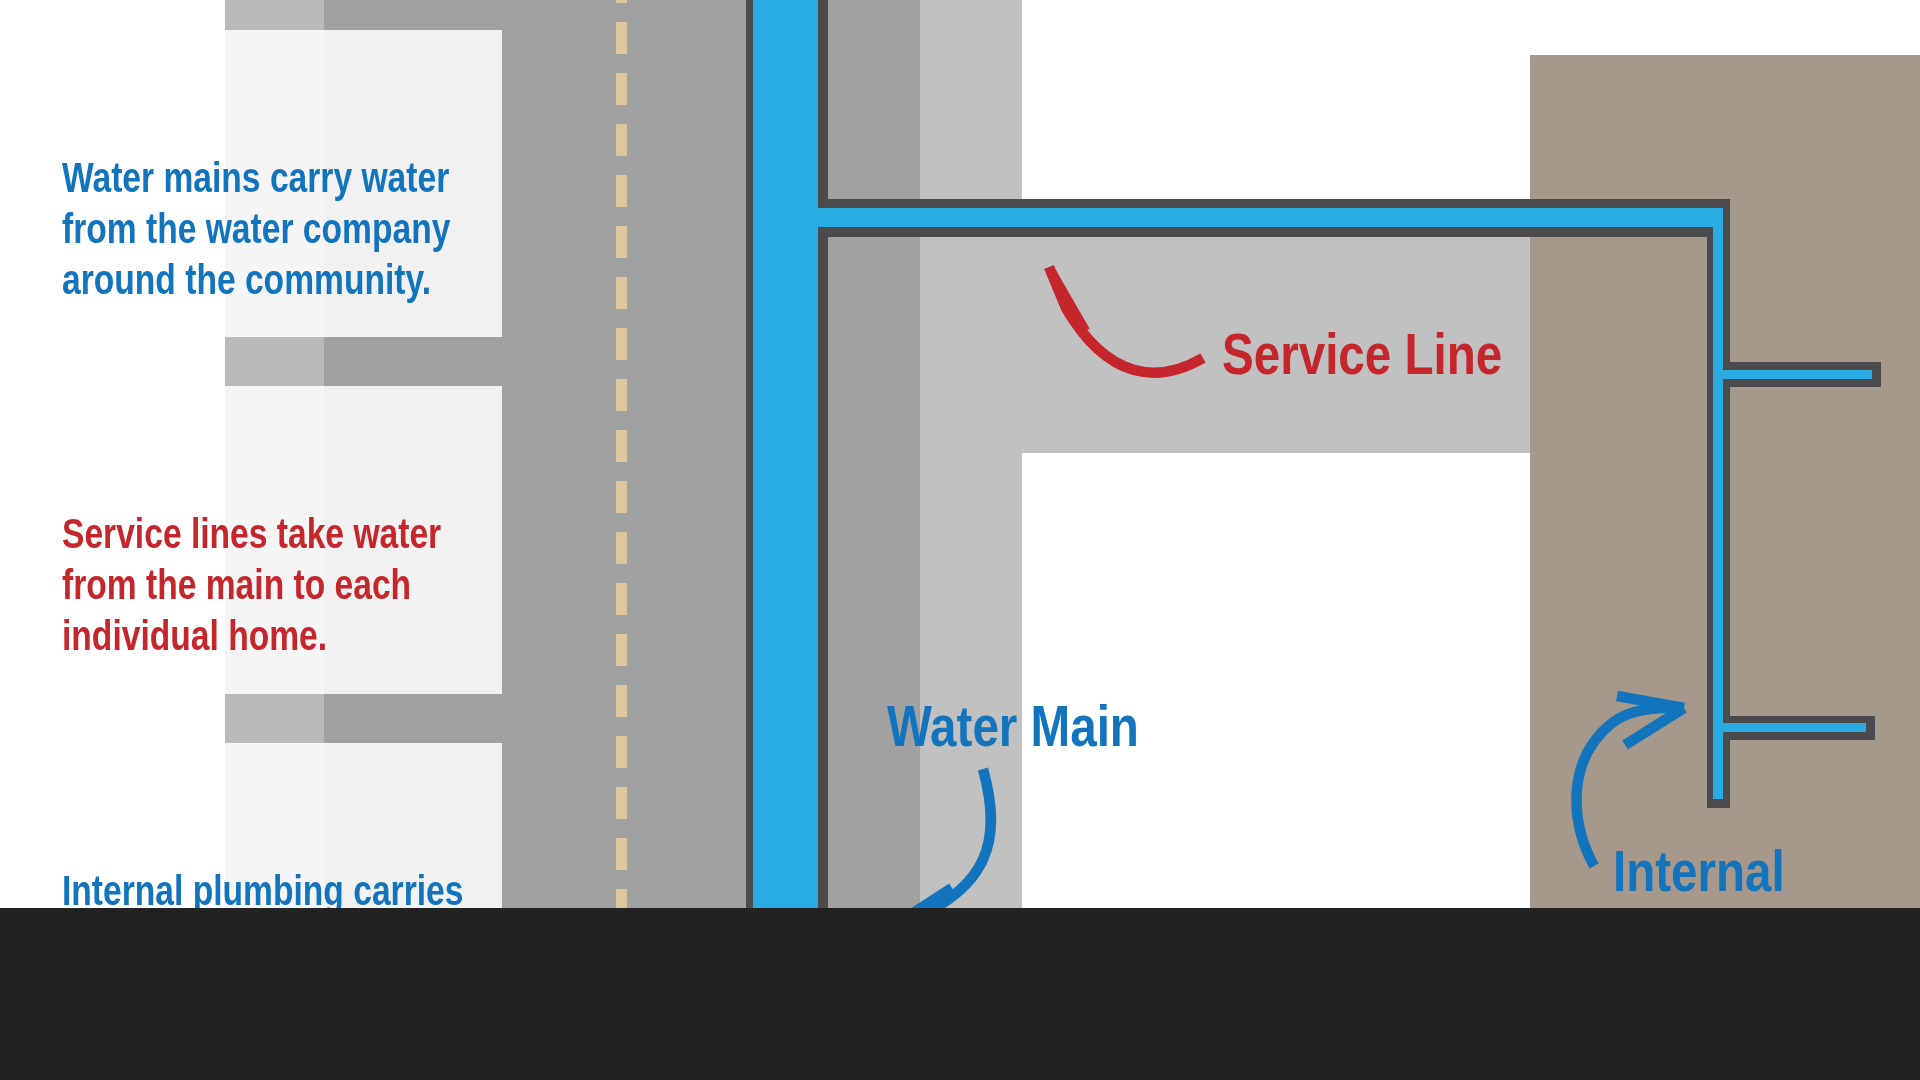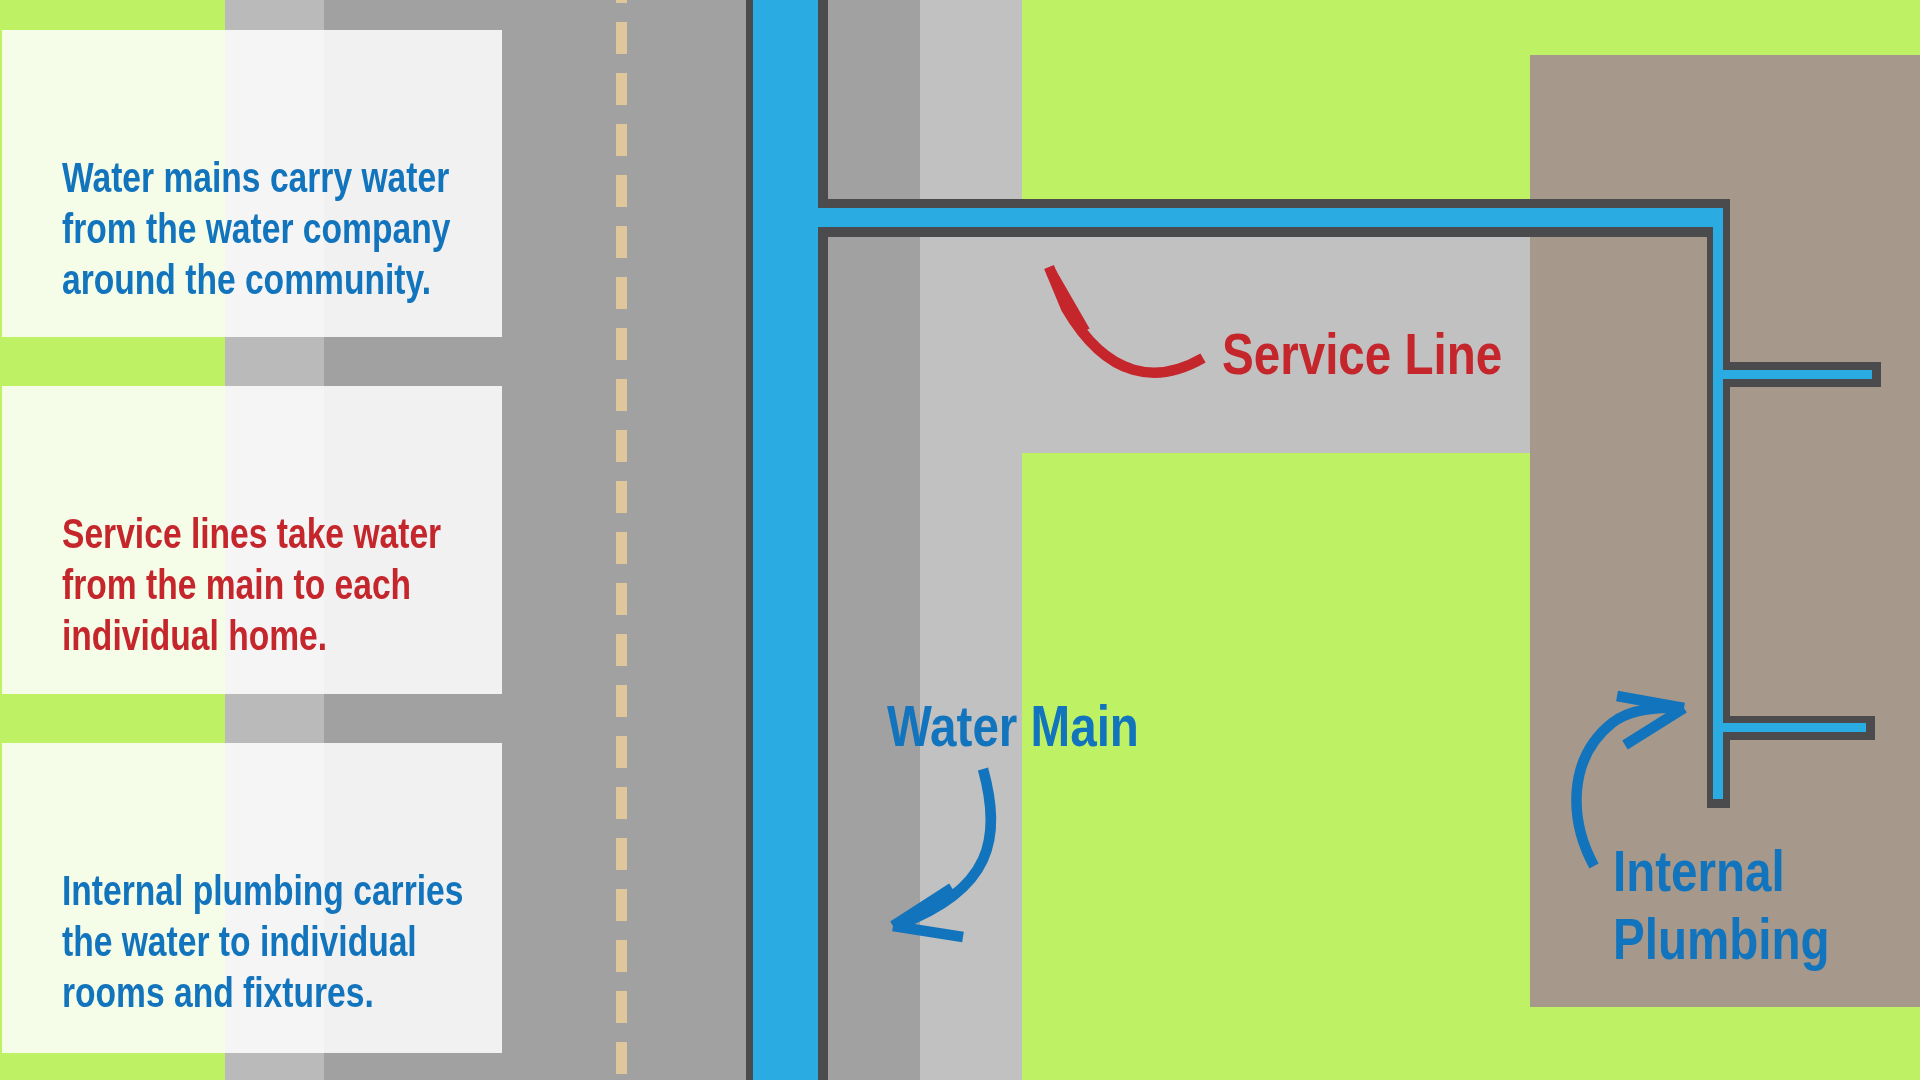--- a/index.html
+++ b/index.html
@@ -1,19 +1,19 @@
 <!DOCTYPE html>
 <html><head>
 <meta charset="utf-8">
 <style>
   html,body{margin:0;padding:0;background:#222;}
   #stage{
-    position:relative;width:1920px;height:1080px;overflow:hidden;
+    position:relative;width:1920px;height:908px;overflow:hidden;
     font-family:"Liberation Sans", sans-serif;
-    background:#bef264; 
+    background:#ffffff; 
   }
   #stage *{position:absolute;box-sizing:border-box;}
 
   
   .road        {left:324px;top:0;width:596px;height:1080px;background:#A1A1A1;}
   .walk-left   {left:225px;top:0;width:99px;height:1080px;background:#BABABA;}
   .walk-right  {left:920px;top:0;width:102px;height:1080px;background:#C1C1C1;}
   .driveway    {left:1022px;top:237px;width:508px;height:216px;background:#C1C1C1;}
   .house       {left:1530px;top:55px;width:390px;height:952px;background:#A6998B;}
 

